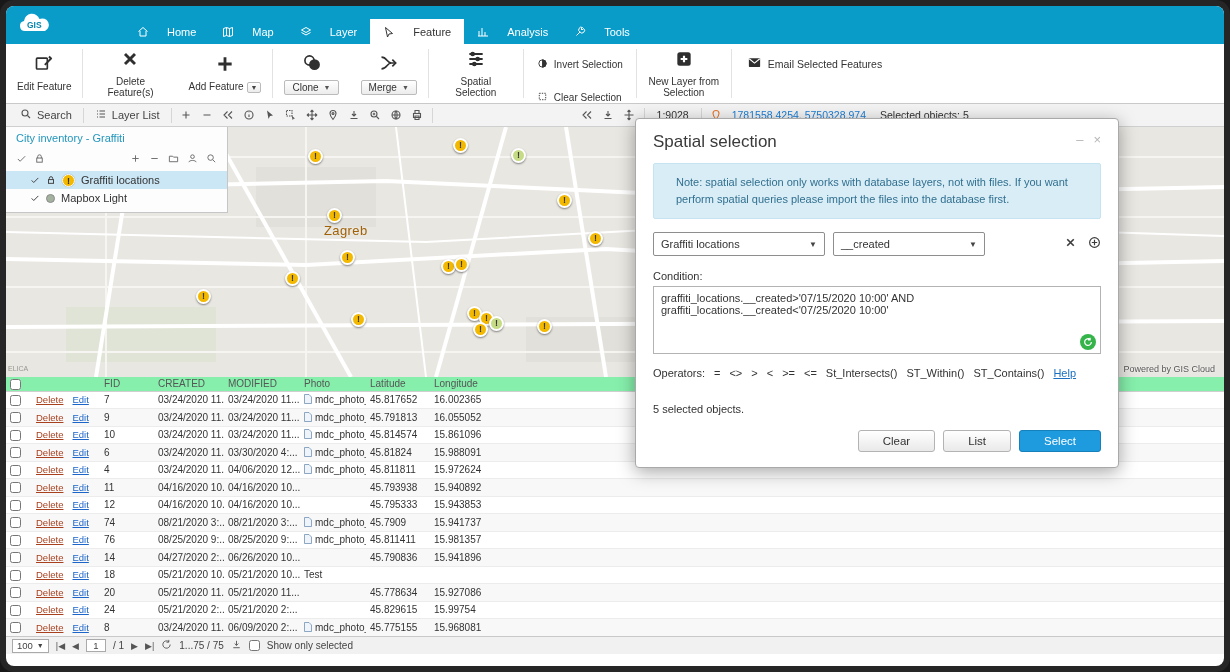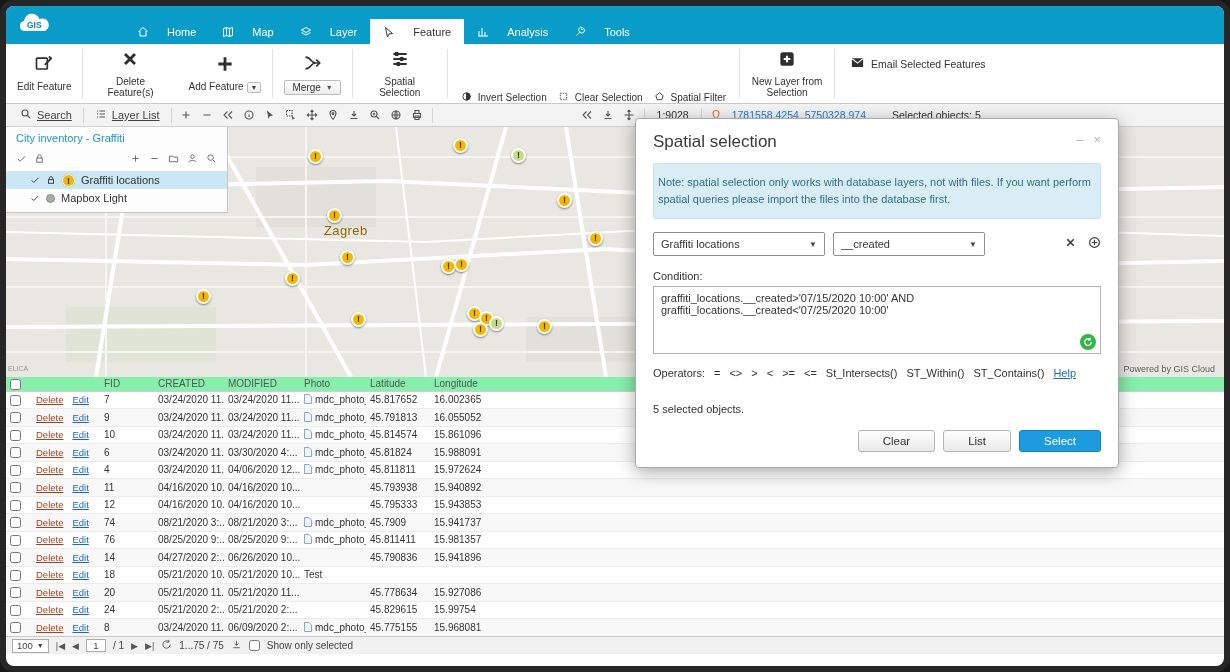--- a/index.html
+++ b/index.html
@@ -18,36 +18,36 @@
   
   .ribbon { position:absolute; top:38px; left:0; width:100%; height:60px; background:#fff; border-bottom:1px solid #c9c9c9; display:flex; align-items:stretch; }
   .rb-group { display:flex; flex-direction:column; align-items:center; justify-content:center; padding:4px 11px; gap:3px; cursor:pointer; }
   .rb-group svg { width:20px; height:20px; stroke:#2f2f2f; fill:none; stroke-width:2; }
   .rb-label { font-size:10px; color:#333; text-align:center; line-height:1.15; max-width:72px; }
   .rb-sep { width:1px; background:#e2e2e2; margin:5px 0; }
   .add-row { display:flex; align-items:center; gap:3px; }
   .dd-caret { border:1px solid #bbb; border-radius:2px; font-size:7px; padding:1px 3px; color:#444; background:linear-gradient(#fff,#ececec); }
   .rb-dd { display:flex; align-items:center; gap:5px; border:1px solid #bbb; border-radius:2px; padding:1px 7px; font-size:10px; color:#333; background:linear-gradient(#fff,#ececec); }
   .rb-dd .c { font-size:7px; color:#555; }
-  .rb-mini { display:flex; flex-direction:row; justify-content:center; gap:11px; padding:0 13px;margin-top:48px; }
+  .rb-mini { display:flex; flex-direction:column; justify-content:center; gap:20px; padding:0 13px;margin-top:48px; }
   .rb-mini-item { display:flex; align-items:center; gap:6px; font-size:10px; color:#333; cursor:pointer; }
   .rb-mini-item svg { width:11px; height:11px; stroke:#333; fill:none; stroke-width:2; }
   .rb-email { flex-direction:row; align-self:flex-start; margin-top:11px; gap:6px; padding:0 15px; }
   .rb-email svg { width:15px; height:15px; }
   .rb-email .rb-label { max-width:none; font-size:10.5px; }
 
   
-  .map-toolbar { position:absolute; top:98px; left:0; width:100%; height:23px; background:#f3f3f3; border-bottom:1px solid #cfcfcf; display:flex; align-items:center; padding:0 8px; gap:2px; font-size:11px; color:#444;text-decoration:underline; }
+  .map-toolbar { position:absolute; top:98px; left:0; width:100%; height:23px; background:#f3f3f3; border-bottom:1px solid #cfcfcf; display:flex; align-items:center; padding:0 8px; gap:2px; font-size:11px; color:#444; }
   .tb-btn { display:flex; align-items:center; gap:5px; padding:2px 6px; cursor:pointer; }
   .tb-btn svg, .tb-icon svg { width:12px; height:12px; stroke:#555; fill:none; stroke-width:2.2; }
   .tb-icon { width:19px; height:18px; display:flex; align-items:center; justify-content:center; cursor:pointer; }
   .tb-sep { width:1px; height:15px; background:#d6d6d6; margin:0 3px; }
   .tb-scale { font-size:10.5px; color:#333; padding:0 7px; }
   .tb-coords { font-size:10.5px; color:#1a7ed6; padding:0 4px; }
-  .tb-selected { font-size:10.5px; color:#333; margin-left:20px; }
+  .tb-selected { font-size:10.5px; color:#333; margin-left:8px; }
 
   
   .map-region { position:absolute; top:121px; left:0; width:100%; height:250px; background:#e9e7e2; overflow:hidden; }
   .place-label { position:absolute; left:318px; top:96px; font-size:13px; color:#a16207; letter-spacing:.4px; }
   .street-label { position:absolute; left:2px; top:238px; font-size:7px; color:#98968f; }
   .attribution { position:absolute; right:9px; bottom:3px; font-size:9px; color:#555; text-shadow:0 0 2px #fff; }
   .marker { position:absolute; width:15px; height:15px; margin:-8px 0 0 -8px; border-radius:50%; background:#f3b800; border:2px solid #fff; box-shadow:0 1px 2px rgba(0,0,0,.45); color:#3a3a3a; font-weight:bold; font-size:9px; line-height:11px; text-align:center; cursor:pointer; }
   .marker.green { background:#c6db85; }
 
   
@@ -60,21 +60,21 @@
   .layer-row svg { width:10px; height:10px; stroke:#444; fill:none; stroke-width:2.4; }
   .layer-row.selected { background:#cbe7f5; }
   .li-exclamation { width:13px; height:13px; border-radius:50%; background:#f3b800; color:#333; font-size:9px; font-weight:bold; text-align:center; line-height:13px; border:1px solid #fff; box-shadow:0 0 1px rgba(0,0,0,.4); flex:0 0 13px; }
   .li-dot { width:9px; height:9px; border-radius:50%; background:#a3b29f; border:1px solid #8b8b8b; flex:0 0 9px; }
 
   
   .dialog { position:absolute; left:629px; top:112px; width:484px; background:#fff; border:1px solid #a9a9a9; border-radius:4px; box-shadow:0 4px 18px rgba(0,0,0,.35); padding:13px 17px 15px; z-index:40; }
   .dlg-head { display:flex; align-items:flex-start; }
   .dlg-title { font-size:17px; color:#3a3a3a; }
   .dlg-ctrls { margin-left:auto; display:flex; gap:10px; color:#b5b5b5; font-size:13px; cursor:pointer; }
-  .dlg-note { margin-top:11px; background:#d9edf7; border:1px solid #c5e3f0; color:#31708f; padding:10px 4px; font-size:11px; line-height:1.55; border-radius:2px; }
+  .dlg-note { margin-top:11px; background:#d9edf7; border:1px solid #c5e3f0; color:#31708f; padding:10px 22px; font-size:11px; line-height:1.55; border-radius:2px; }
   .sel-row { display:flex; gap:8px; margin-top:13px; align-items:center; }
   .fake-select { height:24px; border:1px solid #8e8e8e; border-radius:2px; background:#fff; display:flex; align-items:center; padding:0 7px; font-size:11px; color:#333; cursor:pointer; }
   .fake-select .caret { margin-left:auto; font-size:8px; color:#444; padding-left:12px; }
   .sel-actions { margin-left:auto; display:flex; gap:11px; align-items:center; }
   .sel-actions svg { width:13px; height:13px; stroke:#3c3c3c; fill:none; stroke-width:2.2; cursor:pointer; }
   .cond-label { margin-top:14px; font-size:11px; color:#333; }
   .cond-wrap { position:relative; margin-top:4px; }
   .cond-wrap textarea { width:100%; height:68px; border:1px solid #b3b3b3; font:11px "Liberation Sans","DejaVu Sans",sans-serif; padding:5px 7px; resize:none; color:#333; }
   .cond-refresh { position:absolute; right:5px; bottom:8px; width:16px; height:16px; border-radius:50%; background:#35b44a; display:flex; align-items:center; justify-content:center; cursor:pointer; }
   .ops { display:flex; align-items:flex-start; gap:9px; font-size:11px; color:#333; margin-top:9px; }
@@ -174,20 +174,30 @@
     <div class="rb-group">
       <span><svg viewBox="0 0 24 24">
               <path d="M12 4v16M4 12h16" stroke-width="3.4"></path>
             </svg></span>
       <span class="add-row">
             <span class="rb-label">Add Feature</span>
             <span class="dd-caret">▼</span>
           </span>
     </div>
     <div class="rb-sep"></div>
+    <div class="rb-group">
+      <span><svg viewBox="0 0 24 24">
+              <circle cx="9" cy="9" r="5.5"></circle>
+              <circle cx="15" cy="14" r="5.5" fill="#2f2f2f"></circle>
+            </svg></span>
+      <span class="rb-dd">
+            <span>Clone</span>
+            <span class="c">▼</span>
+          </span>
+    </div>
     <div class="rb-group">
       <span><svg viewBox="0 0 24 24">
               <path d="M3 5c7 0 6 7 12 7h5M3 19c7 0 6-7 12-7"></path>
               <path d="M16 8l4 4-4 4"></path>
             </svg></span>
       <span class="rb-dd">
             <span>Merge</span>
             <span class="c">▼</span>
           </span>
     </div>

